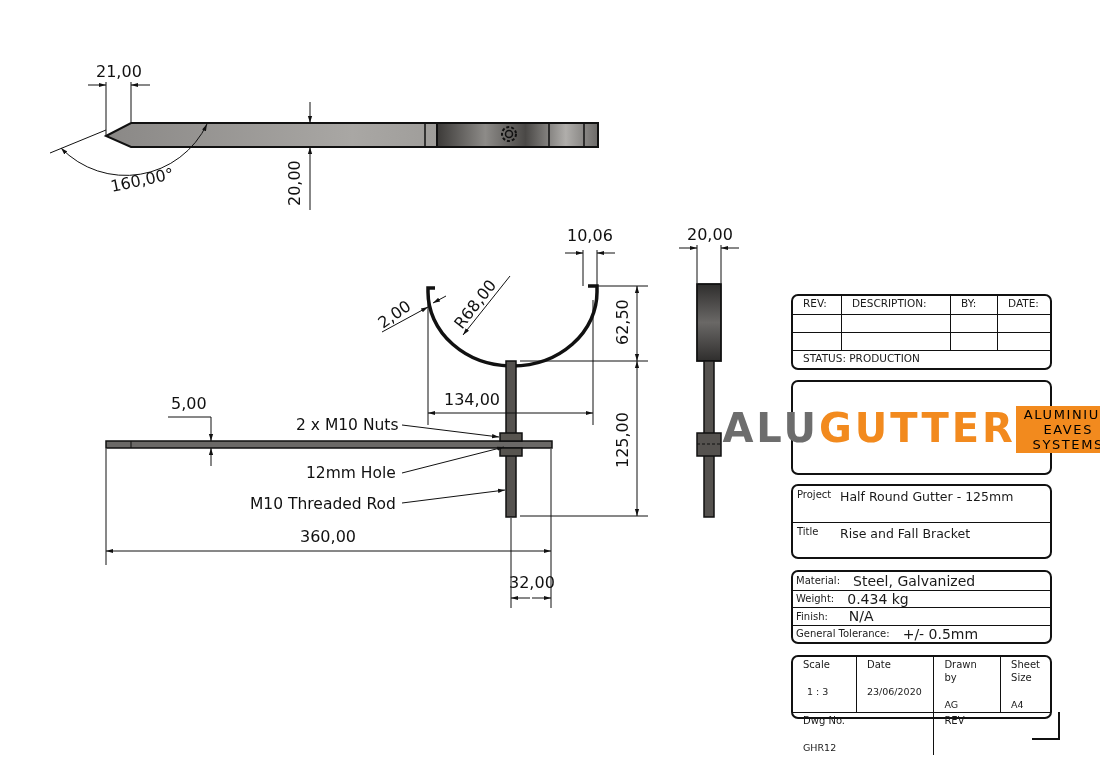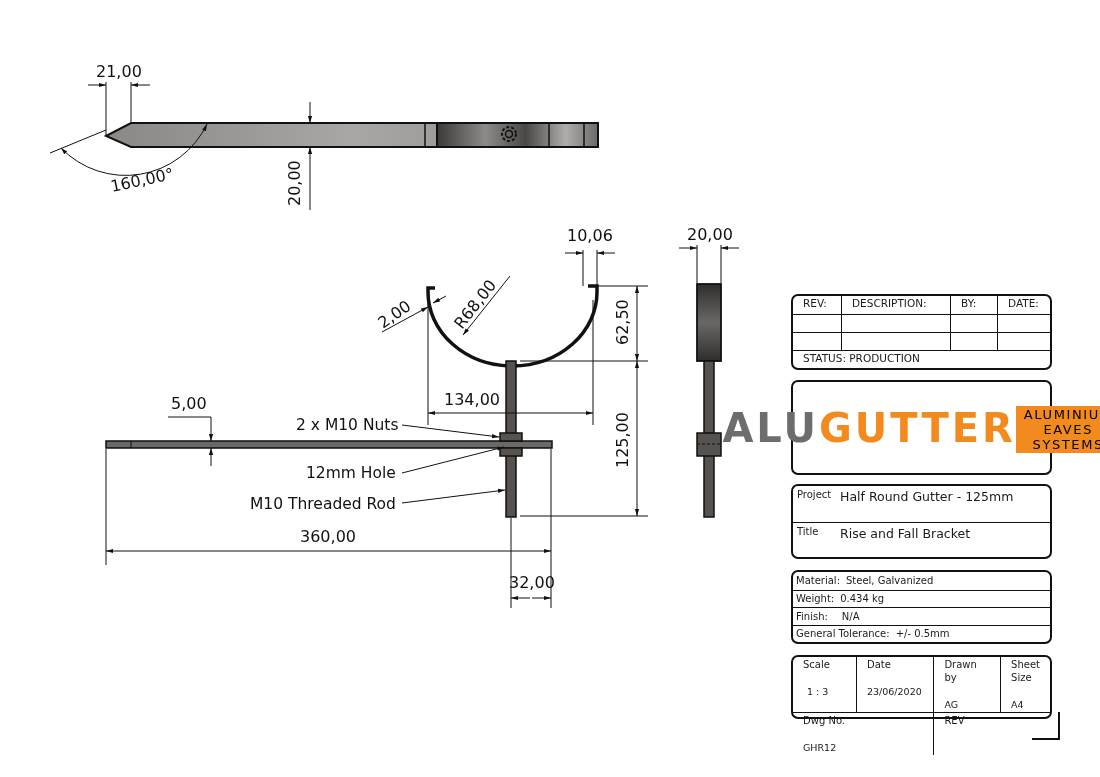--- a/index.html
+++ b/index.html
@@ -25,24 +25,24 @@
   .logo-gutter { color:#f28a1e; }
   .logo-tag { margin-top:4px; background:#f28a1e; color:#000000; font-size:13px; letter-spacing:1.6px; padding:1px 8px; width:256px; text-align:center; box-sizing:border-box; }
 
   #project-block { left:791px; top:484px; width:261px; height:75px; }
   .pt-row { display:flex; height:50%; box-sizing:border-box; padding:3px 4px; }
   .pt-row + .pt-row { border-top:1.5px solid #111; }
   .pt-key { width:43px; font-size:10px; }
   .pt-val { font-size:12.5px; }
 
   #material-block { left:791px; top:570px; width:261px; height:74px; }
-  .m-row { height:25%; box-sizing:border-box; padding:2px 3px; font-size:10px; display:flex; align-items:center; }
+  .m-row { height:25%; box-sizing:border-box; padding:2px 3px; font-size:10px; display:flex; align-items:center;gap:7px; }
   .m-row + .m-row { border-top:1.5px solid #111; }
   .m-key { margin-right:6px; }
-  .m-val { font-size:10px; }
+  .m-val { font-size:14px; }
 
   #info-block { left:791px; top:655px; width:261px; height:64px; }
   #info-block td { font-size:10px; line-height:13px; }
   .sub { display:block; font-size:9.5px; margin-top:14px; }
 
   #corner-mark { position:absolute; left:1032px; top:712px; width:28px; height:28px; border-right:2px solid #111; border-bottom:2px solid #111; box-sizing:border-box; }
 </style>
 </head>
 <body>
 

